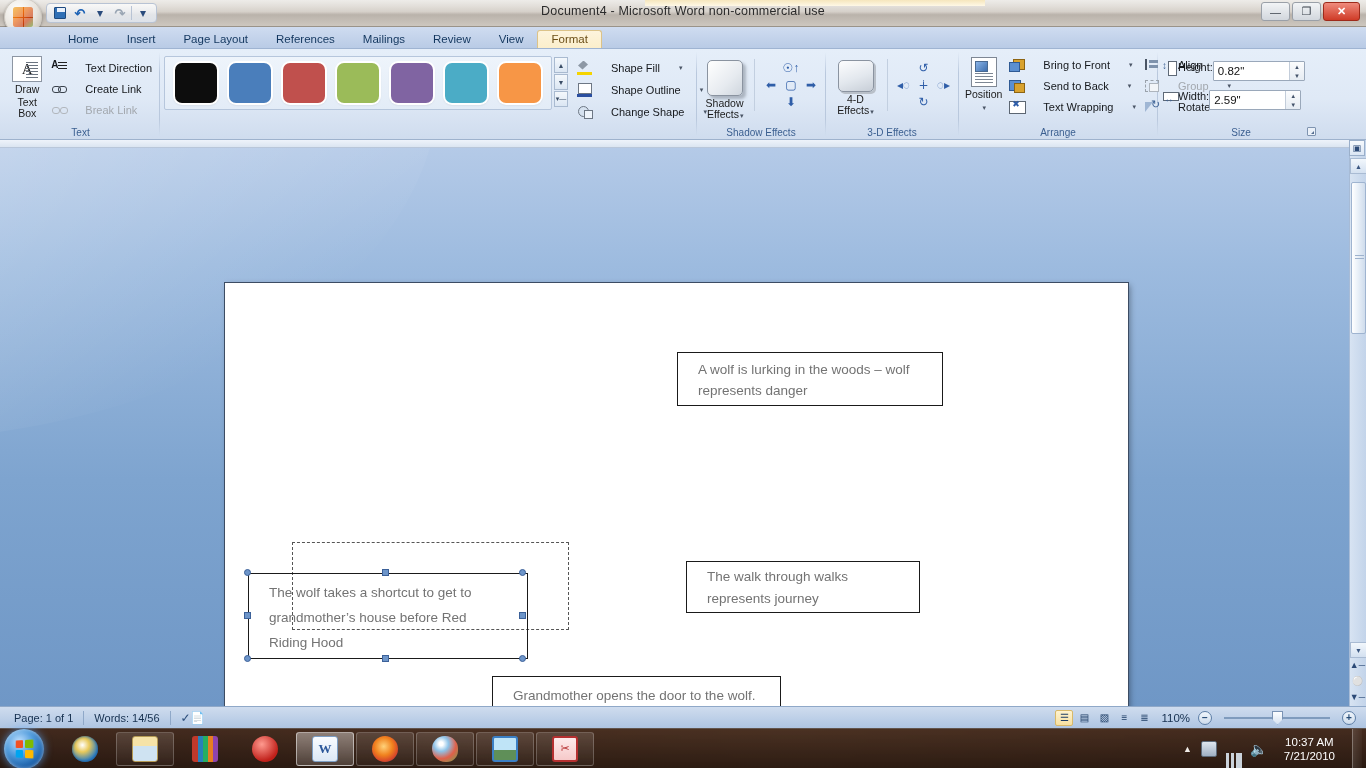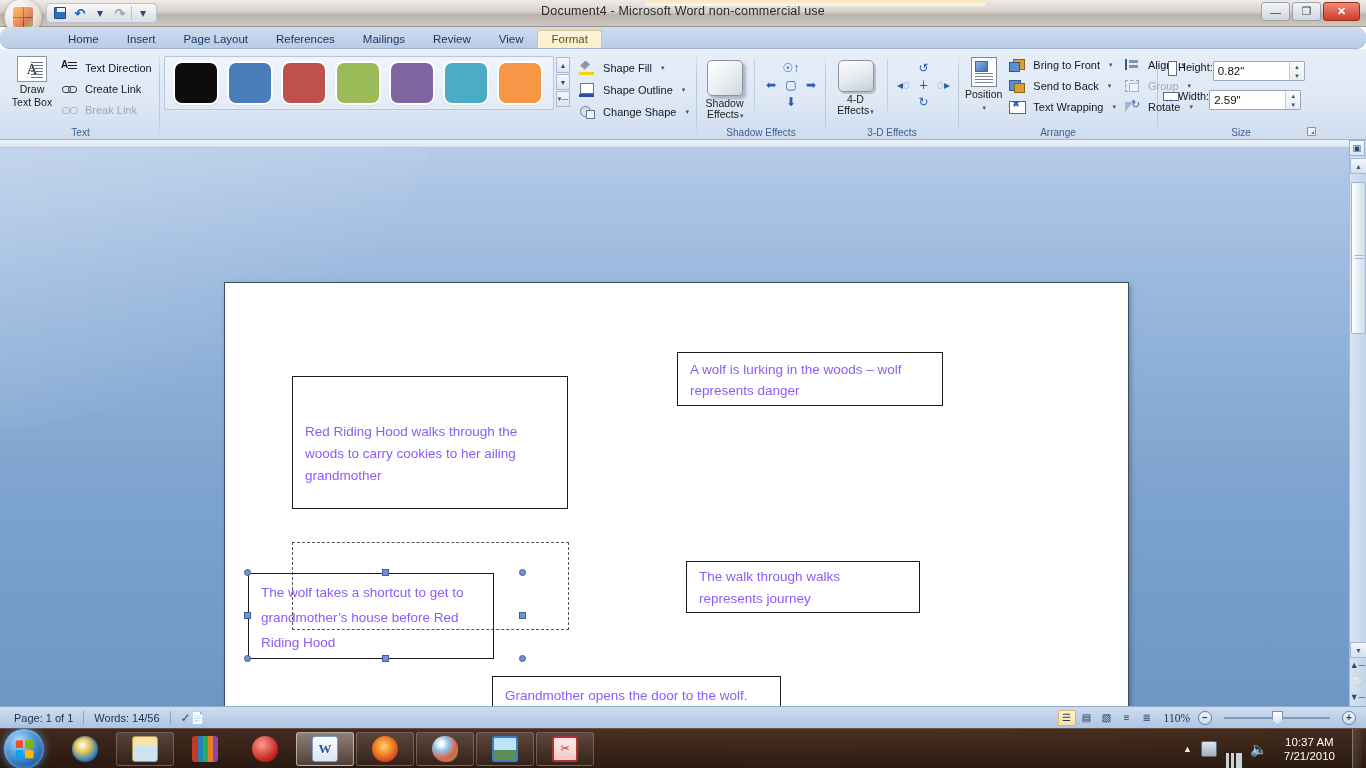--- a/index.html
+++ b/index.html
@@ -92,21 +92,21 @@
     width:37px;
     background:linear-gradient(to bottom,#ef8b7c,#cf3b27);
     border-color:#9e2a1a; color:#fff; font-weight:bold;
   }
 
   
   #tabbar {
     position:relative; height:22px;
     background: linear-gradient(to bottom,#cfdcf0,#b9cbe6);
     border-bottom:1px solid #9fb4d2;
-    display:flex; align-items:flex-end; padding-left:54px;border-radius:9px;
+    display:flex; align-items:flex-end; padding-left:54px;
   }
   .tab {
     padding:2px 13px 3px; font-size:11.5px; color:#12365e; cursor:default;
     border:1px solid transparent; border-bottom:none;
   }
   .tab.active {
     background:linear-gradient(to bottom,#fdf4dd,#fbeecb);
     border-color:#dcc389; border-radius:3px 3px 0 0; color:#6b4e17;
   }
 
@@ -129,21 +129,21 @@
   .dlg { width:9px;height:9px;border:1px solid #7f94b0;border-radius:1px;
          display:inline-block; position:relative; background:#eaf0f8;}
   .dlg:after{content:"";position:absolute;right:1px;bottom:1px;width:0;height:0;
              border-left:3px solid transparent;border-bottom:3px solid #546e91;}
 
   .bigbtn {
     width:52px; display:flex; flex-direction:column; align-items:center; gap:2px;
     padding:3px 2px; font-size:10.5px; color:#1b1b1b; text-align:center; line-height:11px;
   }
   .smallitem {
-    display:flex; align-items:center; gap:8px; height:21px; padding:0 3px;
+    display:flex; align-items:center; gap:18px; height:21px; padding:0 3px;
     font-size:11px; color:#15181c; white-space:nowrap;
   }
   .smallitem.disabled { color:#a3a8ae; }
   .caret { font-size:7px; color:#4a5565; margin-left:1px;}
 
   
   #grp-text { width:157px; }
   .tb-icon {
     width:30px;height:26px;border:1px solid #8d96a3;background:#fff;
     display:flex;align-items:center;justify-content:center;font-size:15px;font-family:"Liberation Serif",serif;
@@ -254,22 +254,22 @@
   }
   #ruler-corner{ position:absolute; left:0; top:0; right:0; height:8px;
      background:linear-gradient(to bottom,#eef3fa,#dbe5f1); border-bottom:1px solid #b9c7da;}
   #page {
     position:absolute; left:225px; top:143px; width:903px; height:562px;
     background:#fff; box-shadow:0 0 0 1px #3c4c63, 2px 2px 6px rgba(0,0,0,.35);
   }
 
   .tbox {
     position:absolute; border:1px solid #1a1a1a; background:#fff;
-    font-family:"Liberation Sans", sans-serif; font-size:13.5px; color:#8b5cf6;
-    line-height:22px; padding:6px 12px; overflow:hidden;
+    font-family:"Liberation Sans", sans-serif; font-size:13.5px; color:#737373;
+    line-height:22px; padding:6px 20px; overflow:hidden;
   }
   
   #sel-overlay { position:absolute; }
   .dashed-box{
     position:absolute; border:1px dashed #555; background:transparent;
   }
   .hnd { position:absolute; width:7px; height:7px; background:#6d95c9; border:1px solid #3c6199; }
   .hnd.circ { border-radius:50%; }
 
   
@@ -593,40 +593,37 @@
         <span class="dlg" style="position:absolute;right:8px;bottom:3px;"></span>
       </div>
     </div>
   </div>
 
   <div id="workspace">
     <div id="ruler-corner"></div>
 
     <div id="page">
 
-      <div class="tbox" style="left:67px; top:93px; width:276px; height:133px; padding-top:44px;">
-        <span>Red Riding Hood walks through the woods to carry cookies to her ailing grandmother</span>
-      </div>
 
       <div class="tbox" style="left:452px; top:69px; width:266px; height:54px; padding-top:6px; line-height:21px;">
         <span>A wolf is lurking in the woods – wolf represents danger</span>
       </div>
 
 
       <div class="tbox" style="left:461px; top:278px; width:234px; height:52px; padding-top:4px; line-height:22px;">
         <span>The walk through walks represents journey</span>
       </div>
 
       <div class="tbox" style="left:267px; top:393px; width:289px; height:112px; padding-top:8px;">
         <span>Grandmother opens the door to the wolf.</span>
       </div>
 
       <div class="dashed-box" style="left:67px; top:259px; width:277px; height:88px;"></div>
 
-      <div class="tbox" style="left:23px; top:290px; width:246px; height:86px; padding-top:6px; line-height:25px; background:transparent;">
+      <div class="tbox" style="left:23px; top:290px; width:280px; height:86px; padding-top:6px; line-height:25px; background:transparent;">
         <span>The wolf takes a shortcut to get to grandmother’s house before Red Riding Hood</span>
       </div>
 
       <div id="sel-overlay" style="left:23px; top:290px; width:274px; height:86px;">
         <span class="hnd circ" style="left:-4px;  top:-4px;"></span>
         <span class="hnd" style="left:134px; top:-4px;"></span>
         <span class="hnd circ" style="left:271px; top:-4px;"></span>
         <span class="hnd" style="left:-4px;  top:39px;"></span>
         <span class="hnd" style="left:271px; top:39px;"></span>
         <span class="hnd circ" style="left:-4px;  top:82px;"></span>
@@ -659,21 +656,21 @@
     <div style="flex:1"></div>
 
     <div style="display:flex;align-items:center;gap:2px;margin-right:8px;">
       <div class="viewbtn active">☰</div>
       <div class="viewbtn">▤</div>
       <div class="viewbtn">▧</div>
       <div class="viewbtn">≡</div>
       <div class="viewbtn">≣</div>
     </div>
 
-    <div style="font-size:11.5px;margin-right:8px;font-family:Liberation Serif, serif;">110%</div>
+    <div style="font-size:11.5px;margin-right:8px;">110%</div>
 
     <div class="zbtn">−</div>
     <div id="zoomslider">
       <div id="zoomtrack"></div>
       <div id="zoomknob"></div>
     </div>
     <div class="zbtn" style="margin-right:6px;">+</div>
   </div>
 </div>
 

